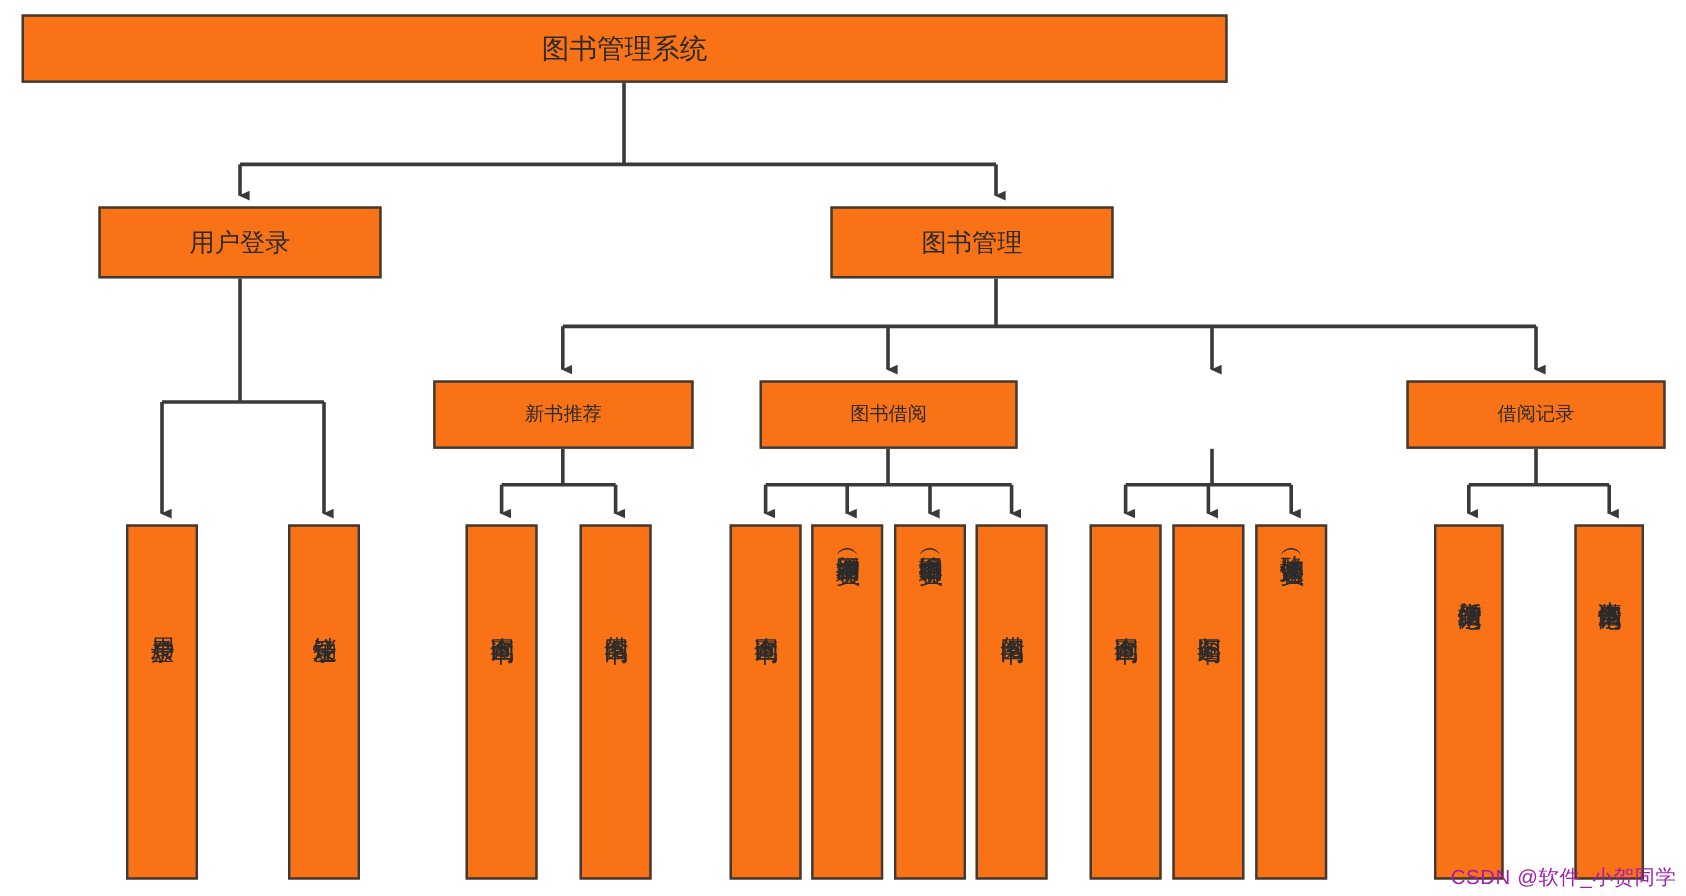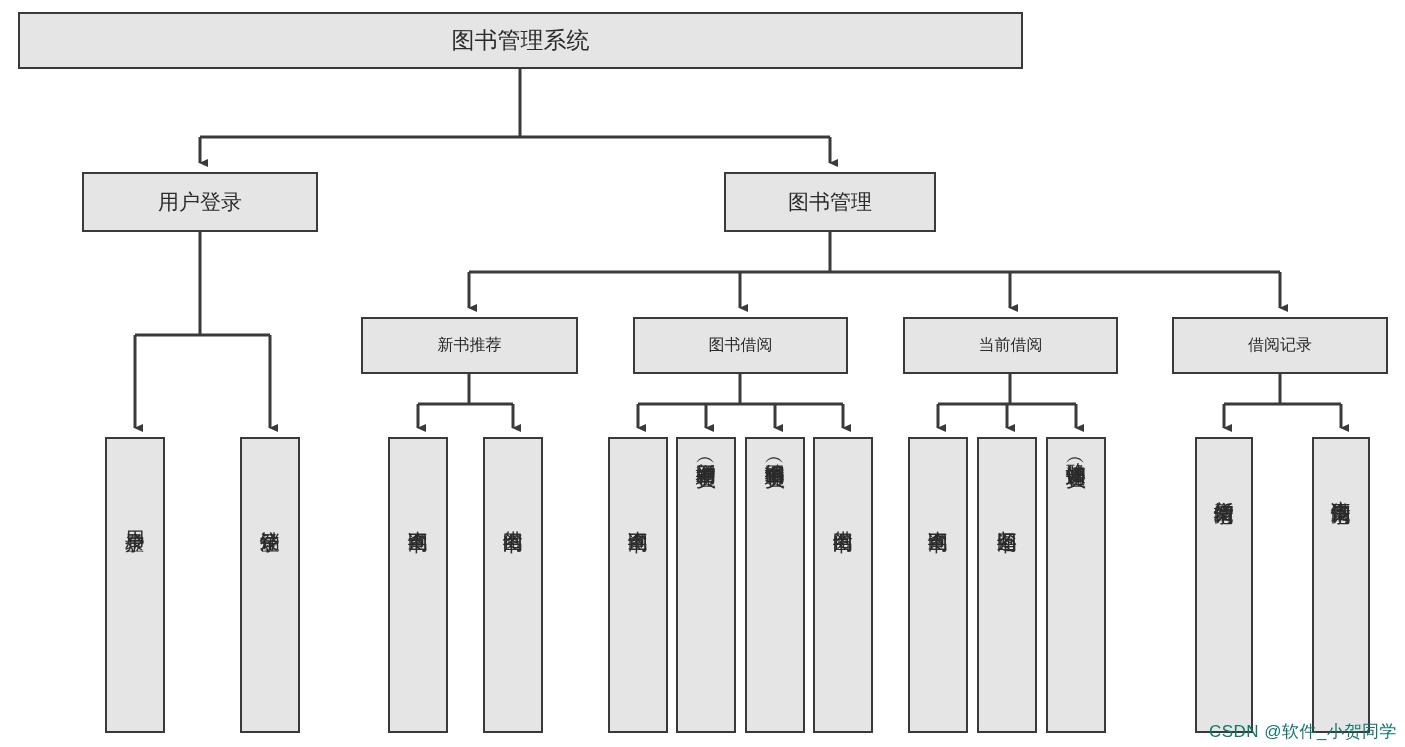--- a/index.html
+++ b/index.html
@@ -20,21 +20,21 @@
     position: absolute;
     left: 0;
     top: 0;
     width: 1405px;
     height: 747px;
     pointer-events: none;
   }
   .node {
     position: absolute;
     box-sizing: border-box;
-    background: #e5e5e5;
+    background: #f97316;
     border: 2px solid #3a3a3a;
     display: flex;
     align-items: center;
     justify-content: center;
     color: #2b2b2b;
   }
   .node.root-node {
     font-size: 23px;
   }
   .node.level2 {
@@ -68,21 +68,21 @@
   }
   .hlabel {
     color: #2b2b2b;
     white-space: nowrap;
   }
   #watermark {
     position: absolute;
     right: 8px;
     bottom: 4px;
     font-size: 17px;
-    color: #0f766e;
+    color: #a21caf;
     letter-spacing: 0.5px;
     white-space: nowrap;
     margin-top: 44px;
   }
 </style>
 </head>
 <body>
 
 <div id="diagram-root">
 
@@ -136,33 +136,30 @@
     </g>
   </svg>
 
   <div class="node root-node" style="left:18px; top:12px; width:1005px; height:57px;">
     <span class="hlabel">图书管理系统</span>
   </div>
 
   <div class="node level2" style="left:82px; top:172px; width:236px; height:60px;">
     <span class="hlabel">用户登录</span>
   </div>
-  <div class="node level2" style="left:724px; top:172px; width:212px; height:60px;">
+  <div class="node level2" style="left:692px; top:172px; width:236px; height:60px;">
     <span class="hlabel">图书管理</span>
   </div>
 
   <div class="node level3" style="left:361px; top:317px; width:217px; height:57px;">
     <span class="hlabel">新书推荐</span>
   </div>
   <div class="node level3" style="left:633px; top:317px; width:215px; height:57px;align-items:center;">
     <span class="hlabel">图书借阅</span>
   </div>
-  <div class="node level3" style="left:903px; top:317px; width:215px; height:57px;">
-    <span class="hlabel">当前借阅</span>
-  </div>
   <div class="node level3" style="left:1172px; top:317px; width:216px; height:57px;">
     <span class="hlabel">借阅记录</span>
   </div>
 
   <div class="node leaf leaf-short" style="left:105px; top:437px; width:60px; height:296px;">
     <span class="vlabel">用户登录</span>
   </div>
   <div class="node leaf leaf-short" style="left:240px; top:437px; width:60px; height:296px;">
     <span class="vlabel">注销登录</span>
   </div>

